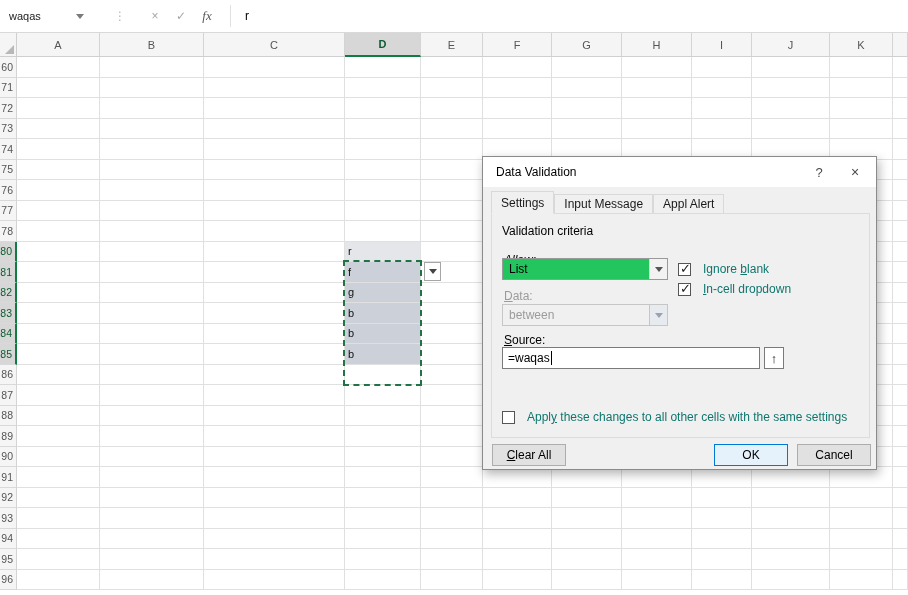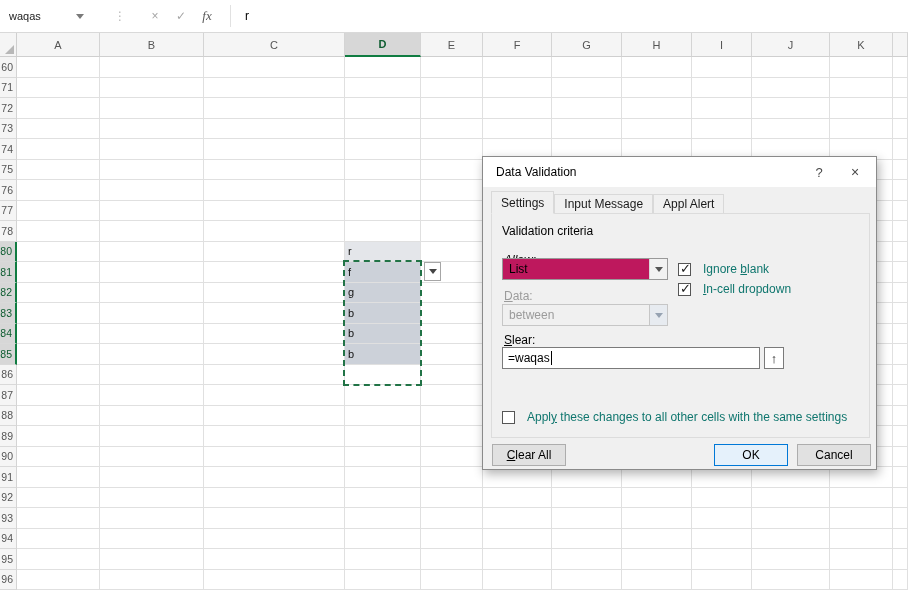--- a/index.html
+++ b/index.html
@@ -61,21 +61,21 @@
   .tab.active { height:23px; margin-bottom:0; border-bottom:1px solid #f0f0f0; z-index:3; }
 
   .page { position:absolute; left:8px; top:56px; width:379px; height:225px; background:#f0f0f0;
           border:1px solid #dcdcdc; box-sizing:border-box; }
   .page .abs { position:absolute; }
   .group-label { left:10px; top:10px; color:#000; }
   .lbl { color:#000; }
   .lbl.disabled { color:#9b9b9b; }
   u { text-decoration:underline; }
 
-  .combo { position:absolute; width:166px; height:22px; box-sizing:border-box; background:#be185d;
+  .combo { position:absolute; width:166px; height:22px; box-sizing:border-box; background:#22c55e;
            border:1px solid #999; display:flex; align-items:center; }
   .combo-val { flex:1; padding-left:6px; }
   .combo-btn { width:18px; height:100%; display:flex; align-items:center; justify-content:center;
                background:#f2f2f2; border-left:1px solid #d9d9d9; box-sizing:border-box; }
   .chev { width:0; height:0; border-left:4px solid transparent; border-right:4px solid transparent; border-top:5px solid #555; }
   .combo.allow-combo { left:10px; top:44px; }
   .combo.data-combo { left:10px; top:90px; background:#f0f0f0; border-color:#c6c6c6; }
   .data-combo .combo-val { color:#9b9b9b; }
   .data-combo .combo-btn { background:#e7ebf0; border-left-color:#c6c6c6; }
   .data-combo .chev { border-top-color:#97a3b2; }
@@ -573,21 +573,21 @@
       </label>
 
       <div class="abs lbl disabled data-lbl"><span></span><u>D</u><span>ata:</span></div>
       <div class="combo data-combo">
         <span class="combo-val">between</span>
         <span class="combo-btn">
             <span class="chev"></span>
           </span>
       </div>
 
-      <div class="abs lbl source-lbl"><span></span><u>S</u><span>lear:</span></div>
+      <div class="abs lbl source-lbl"><span></span><u>S</u><span>ource:</span></div>
       <div class="input">
         <span>=waqas</span>
         <span class="caret"></span>
       </div>
       <button class="refedit">
         <span>↑</span>
       </button>
 
       <label class="chk apply">
         <span class="box"></span>

